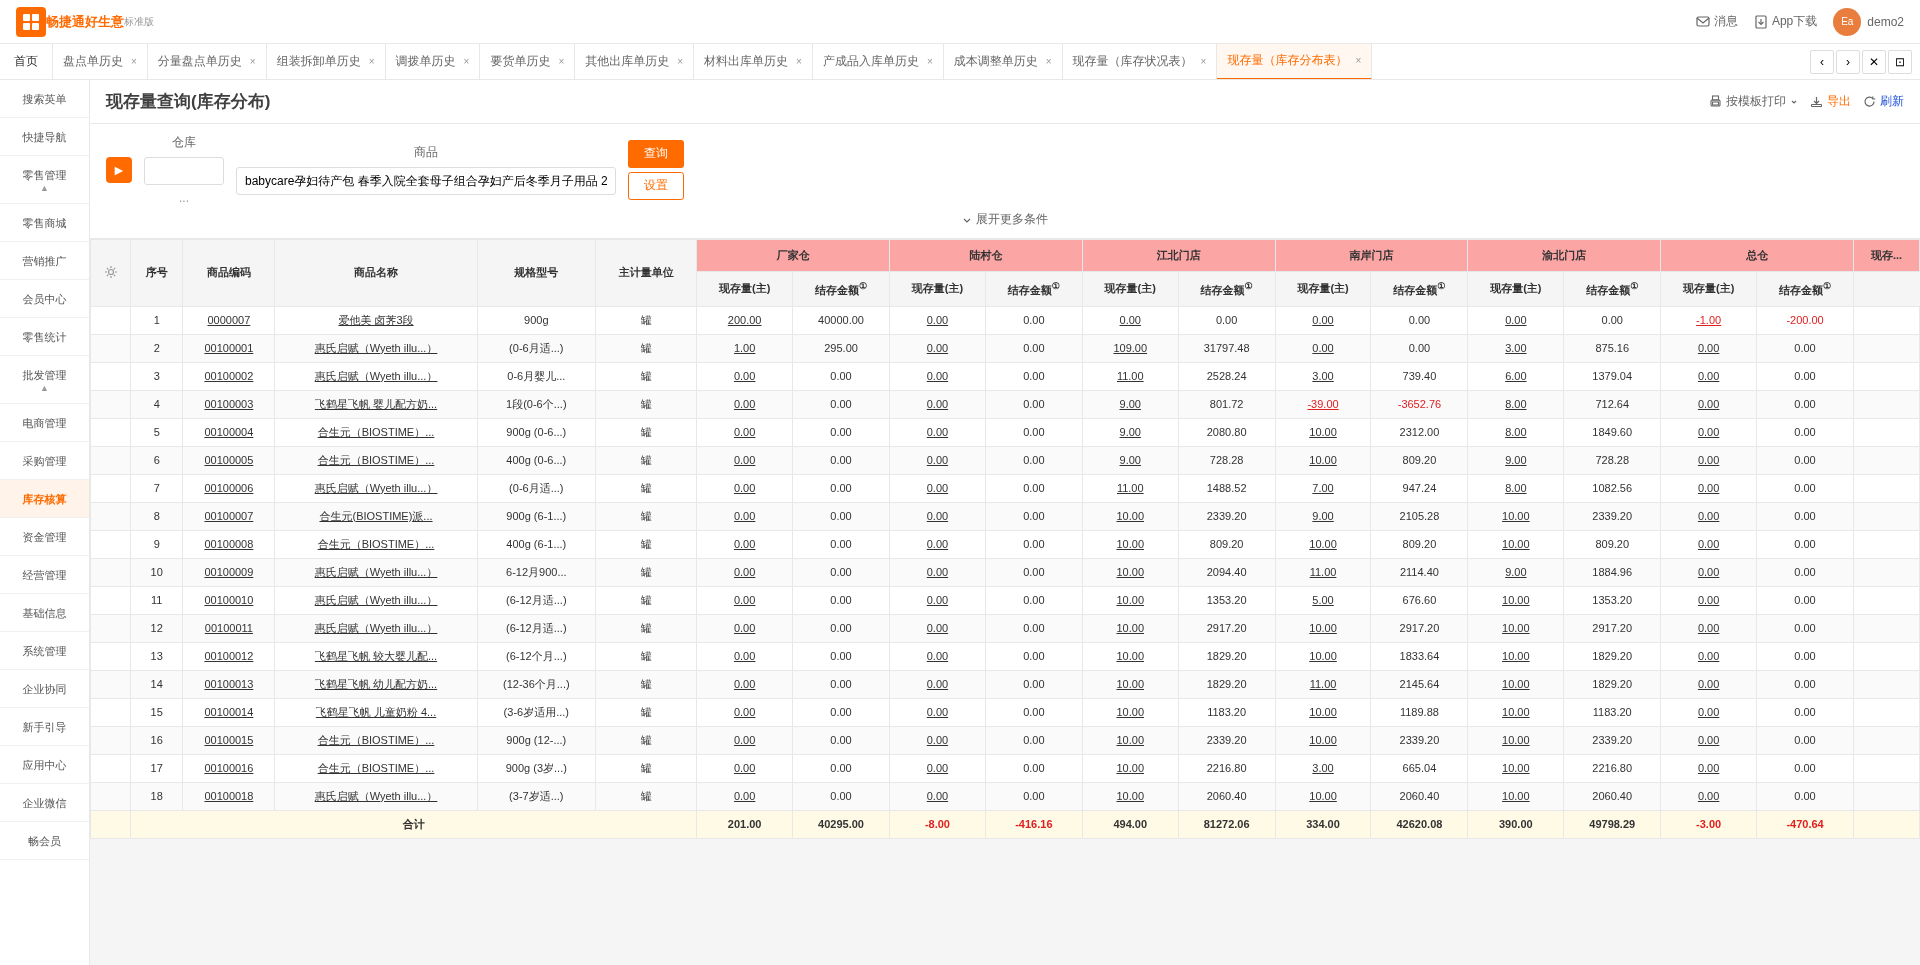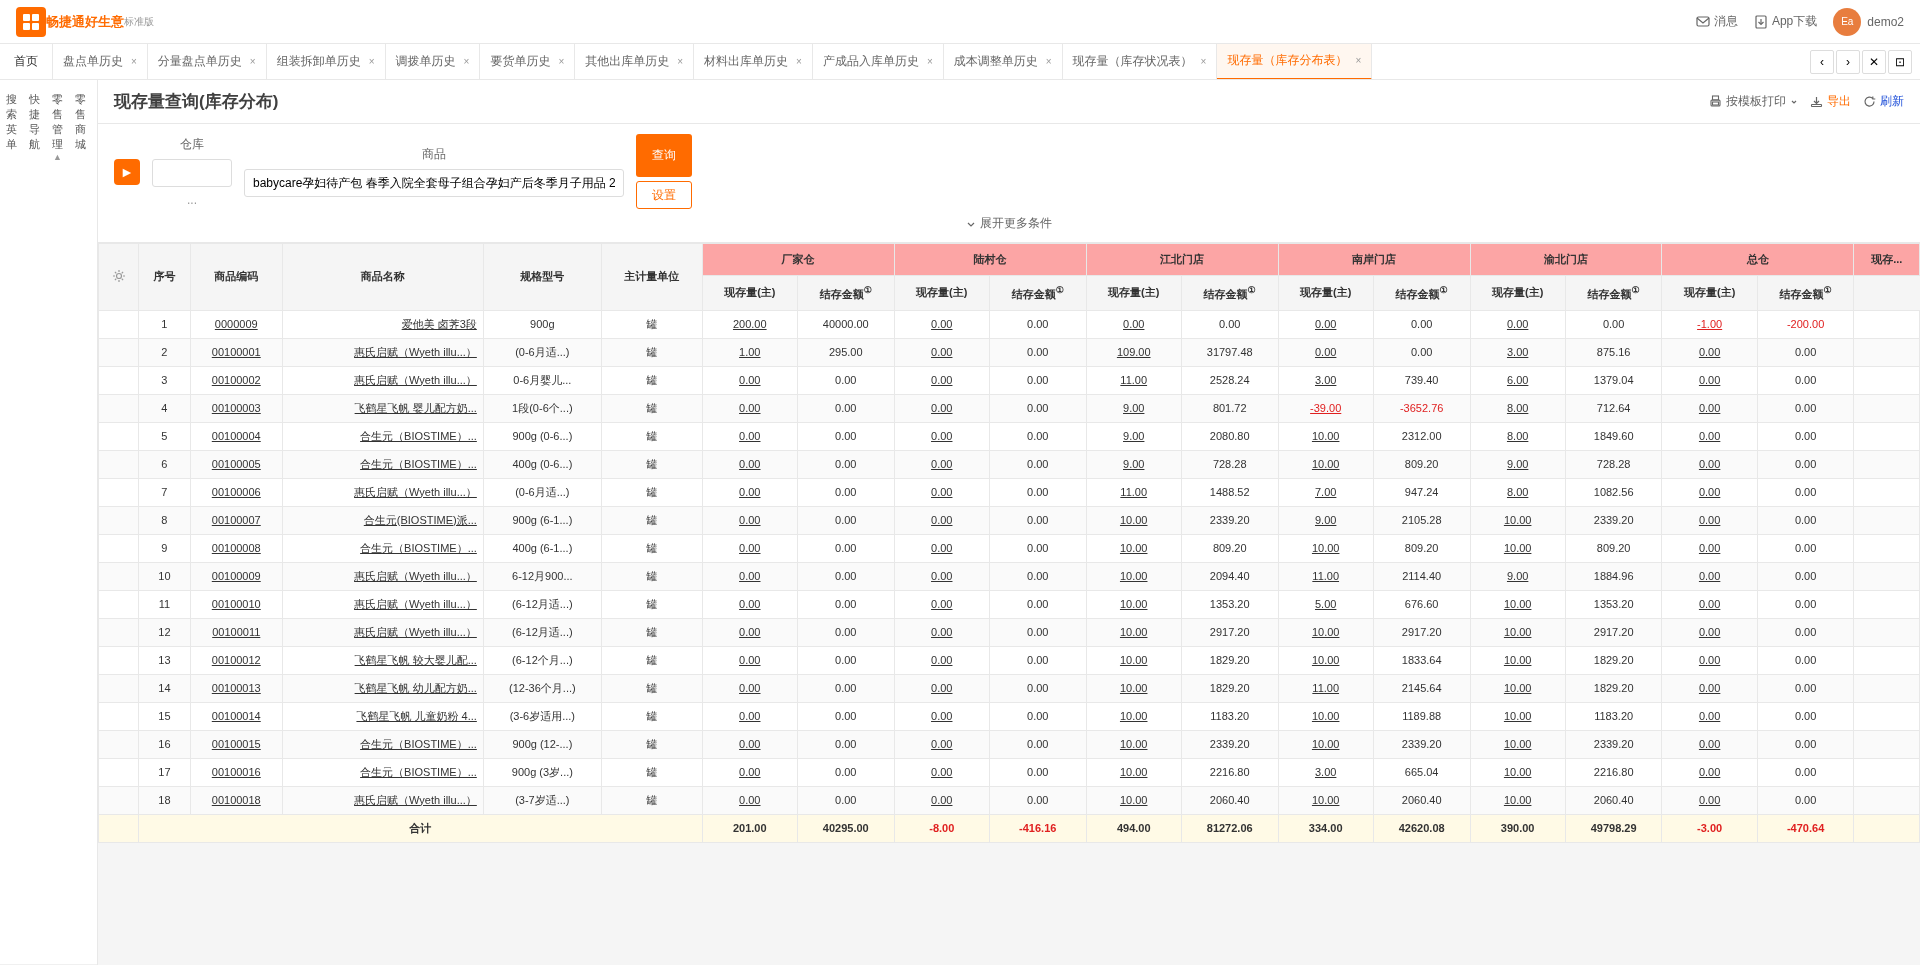--- a/index.html
+++ b/index.html
@@ -47,25 +47,25 @@
     }
     .nav-tab:first-child { color: #333; padding: 0 14px; border-right: 1px solid #e8e8e8; }
     .nav-tab.active { background: #fff7f0; color: #ff6b00; border-bottom: 2px solid #ff6b00; }
     .nav-tab .close-x { font-size: 10px; color: #999; margin-left: 4px; }
     .nav-tab-controls { display: flex; align-items: center; margin-left: auto; gap: 2px; padding-right: 8px; flex-shrink: 0; }
     .nav-btn { width: 24px; height: 24px; border: 1px solid #ddd; background: #fff; cursor: pointer; display: flex; align-items: center; justify-content: center; font-size: 12px; border-radius: 2px; }
 
     
     .layout { display: flex; height: calc(965px - 80px); }
     .sidebar {
-      width: 98px;
+      width: 90px;
       background: #fff;
       border-right: 1px solid #e8e8e8;
       display: flex;
-      flex-direction: row;
+      flex-direction: column;
       overflow-y: auto;
       flex-shrink: 0;
     }
     .sidebar-item {
       padding: 10px 6px;
       text-align: center;
       cursor: pointer;
       font-size: 11px;
       color: #555;
       border-bottom: 1px solid #f0f0f0;
@@ -120,21 +120,21 @@
       width: 120px; height: 28px; border: 1px solid #ddd; border-radius: 3px;
       padding: 0 8px; font-size: 12px; outline: none;
     }
     .filter-ellipsis { color: #999; font-size: 12px; }
     .filter-expand-link {
       display: flex; align-items: center; gap: 4px; color: #666;
       font-size: 12px; cursor: pointer; justify-content: center;
       margin-top: 6px;
     }
     .btn-query {
-      height: 43px; padding: 0 16px; background: #ff6b00; color: #fff;
+      height: 28px; padding: 0 16px; background: #ff6b00; color: #fff;
       border: none; border-radius: 3px; cursor: pointer; font-size: 12px;
     }
     .btn-settings {
       height: 28px; padding: 0 14px; background: #fff; color: #ff6b00;
       border: 1px solid #ff6b00; border-radius: 3px; cursor: pointer; font-size: 12px;
     }
     .filter-buttons { display: flex; flex-direction: column; gap: 4px; flex-shrink: 0; }
 
     
     .table-area { flex: 1; overflow: auto; padding: 0 0 0 0; }
@@ -145,21 +145,21 @@
       font-weight: 600; color: #333; white-space: nowrap; font-size: 11px;
     }
     thead th.group-header { background: #fca5a5; }
     tbody tr { background: #fff; }
     tbody tr:nth-child(even) { background: #fafafa; }
     tbody tr.total-row { background: #fffae6; font-weight: bold; }
     tbody td {
       padding: 6px 6px; text-align: center; border: 1px solid #e8e8e8;
       white-space: nowrap; font-size: 11px;
     }
-    tbody td.text-left { text-align: right; }
+    tbody td.text-left { text-align: center; }
     tbody td.red { color: #e02020; }
     .td-underline { text-decoration: underline; cursor: pointer; }
     .settings-icon-cell { color: #999; cursor: pointer; }
 
     
     ::-webkit-scrollbar { width: 6px; height: 6px; }
     ::-webkit-scrollbar-track { background: #f1f1f1; }
     ::-webkit-scrollbar-thumb { background: #ccc; border-radius: 3px; }
     .nav-tabs-scroll { display: flex; overflow: hidden; flex: 1; }
   </style>
@@ -425,21 +425,21 @@
               <th>现存量(主)</th>
               <th>结存金额<sup>①</sup></th>
               <th>现存量(主)</th>
               <th>结存金额<sup>①</sup></th>
             </tr>
         </thead>
         <tbody id="table-body">
             <tr>
               <td></td>
               <td>1</td>
-              <td class="td-underline">0000009</td>
+              <td class="td-underline">0000007</td>
               <td class="text-left td-underline">爱他美 卤荠3段</td>
               <td>900g</td>
               <td>罐</td>
               <td class="td-underline">200.00</td>
               <td>40000.00</td>
               <td class="td-underline">0.00</td>
               <td>0.00</td>
               <td class="td-underline">0.00</td>
               <td>0.00</td>
               <td class="td-underline">0.00</td>

